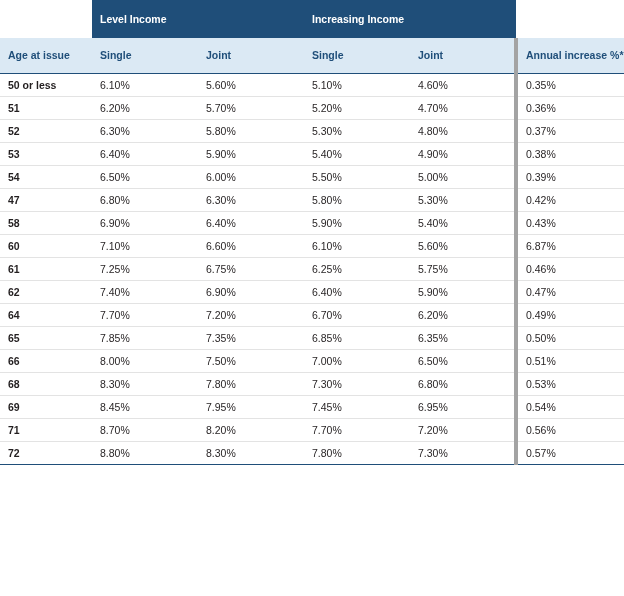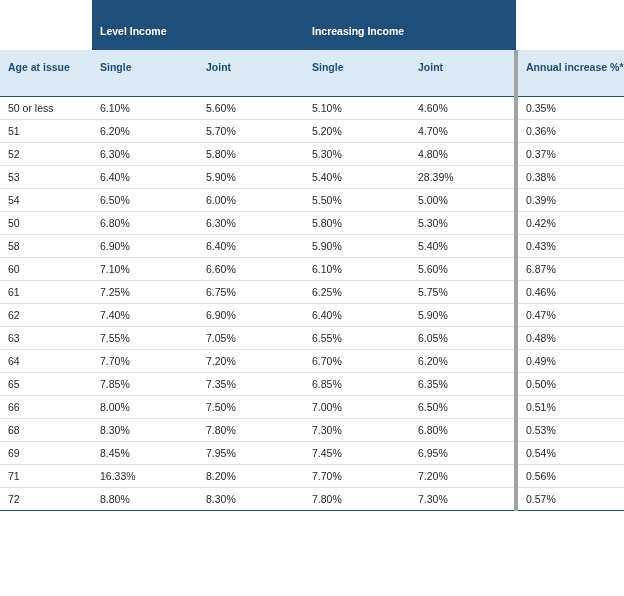--- a/index.html
+++ b/index.html
@@ -38,36 +38,36 @@
     border: none;
     padding: 0;
     height: 26px;
   }
   tr.group-row th.grp {
     background: #1f4e79;
     color: #ffffff;
     font-weight: bold;
     font-size: 10.5px;
     text-align: left;
-    padding: 18px 0 6px 8px;
+    padding: 6px 0 6px 8px;
     vertical-align: middle;
   }
   tr.group-row th.spacer-left,
   tr.group-row th.spacer-right {
     background: #ffffff;
   }
 
   
   tr.head-row th {
     background: #dbe9f4;
     color: #1f4e79;
     font-weight: bold;
     font-size: 10.5px;
     text-align: left;
-    padding: 6px 0 18px 8px;
+    padding: 6px 0 7px 8px;
     height: 22px;
     border-bottom: 1px solid #1f4e79;
     border-top: none;
     vertical-align: middle;
   }
   tr.head-row th.age-head {
     border-right: none;
   }
 
   tbody td {
@@ -76,21 +76,21 @@
     font-size: 10.5px;
     text-align: left;
     border-bottom: 1px solid #e3e3e3;
     background: #ffffff;
     color: #231f20;
     vertical-align: middle;
     white-space: nowrap;
     overflow: hidden;
   }
   tbody td.age-cell {
-    font-weight: normal;
+    font-weight: bold;
     color: #231f20;
   }
   tbody tr:last-child td {
     border-bottom: 1px solid #1f4e79;
   }
   
   .sep-left {
     border-left: 4px solid #a3a3a3;
   }
 </style>
@@ -146,33 +146,33 @@
           <td>5.80%</td>
           <td>5.30%</td>
           <td>4.80%</td>
           <td class="sep-left">0.37%</td>
         </tr>
         <tr>
           <td class="age-cell">53</td>
           <td>6.40%</td>
           <td>5.90%</td>
           <td>5.40%</td>
-          <td>28.39%</td>
+          <td>4.90%</td>
           <td class="sep-left">0.38%</td>
         </tr>
         <tr>
           <td class="age-cell">54</td>
           <td>6.50%</td>
           <td>6.00%</td>
           <td>5.50%</td>
           <td>5.00%</td>
           <td class="sep-left">0.39%</td>
         </tr>
         <tr>
-          <td class="age-cell">50</td>
+          <td class="age-cell">47</td>
           <td>6.80%</td>
           <td>6.30%</td>
           <td>5.80%</td>
           <td>5.30%</td>
           <td class="sep-left">0.42%</td>
         </tr>
         <tr>
           <td class="age-cell">58</td>
           <td>6.90%</td>
           <td>6.40%</td>
@@ -198,28 +198,20 @@
         </tr>
         <tr>
           <td class="age-cell">62</td>
           <td>7.40%</td>
           <td>6.90%</td>
           <td>6.40%</td>
           <td>5.90%</td>
           <td class="sep-left">0.47%</td>
         </tr>
         <tr>
-          <td class="age-cell">63</td>
-          <td>7.55%</td>
-          <td>7.05%</td>
-          <td>6.55%</td>
-          <td>6.05%</td>
-          <td class="sep-left">0.48%</td>
-        </tr>
-        <tr>
           <td class="age-cell">64</td>
           <td>7.70%</td>
           <td>7.20%</td>
           <td>6.70%</td>
           <td>6.20%</td>
           <td class="sep-left">0.49%</td>
         </tr>
         <tr>
           <td class="age-cell">65</td>
           <td>7.85%</td>
@@ -247,21 +239,21 @@
         <tr>
           <td class="age-cell">69</td>
           <td>8.45%</td>
           <td>7.95%</td>
           <td>7.45%</td>
           <td>6.95%</td>
           <td class="sep-left">0.54%</td>
         </tr>
         <tr>
           <td class="age-cell">71</td>
-          <td>16.33%</td>
+          <td>8.70%</td>
           <td>8.20%</td>
           <td>7.70%</td>
           <td>7.20%</td>
           <td class="sep-left">0.56%</td>
         </tr>
         <tr>
           <td class="age-cell">72</td>
           <td>8.80%</td>
           <td>8.30%</td>
           <td>7.80%</td>

